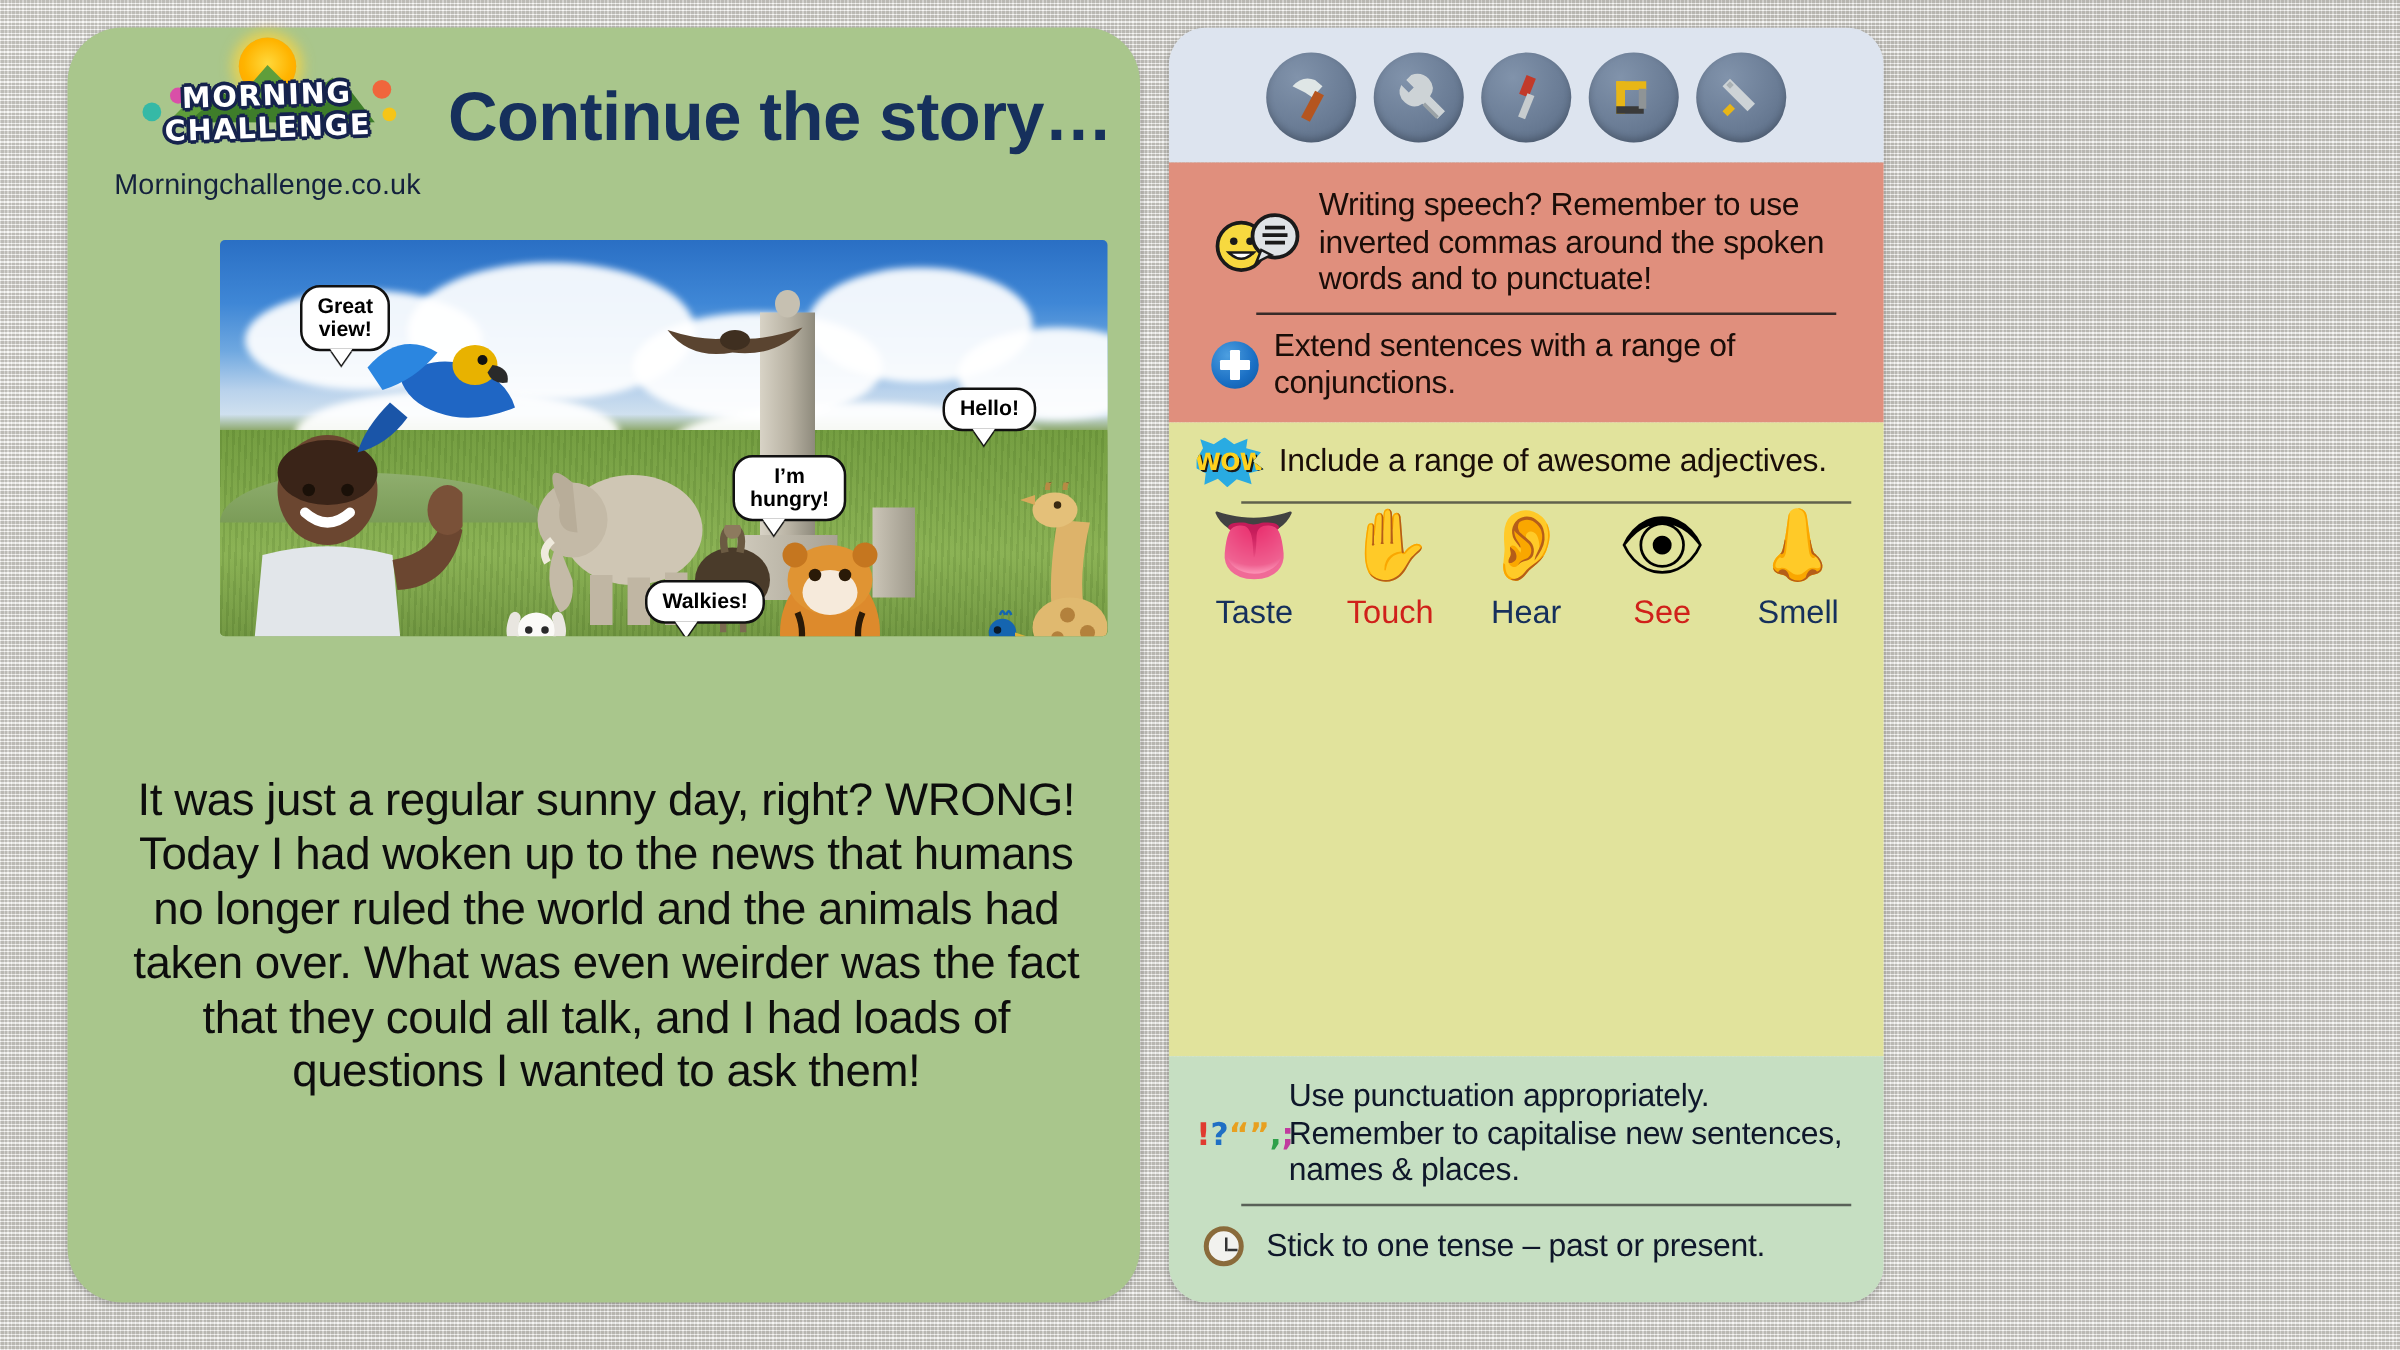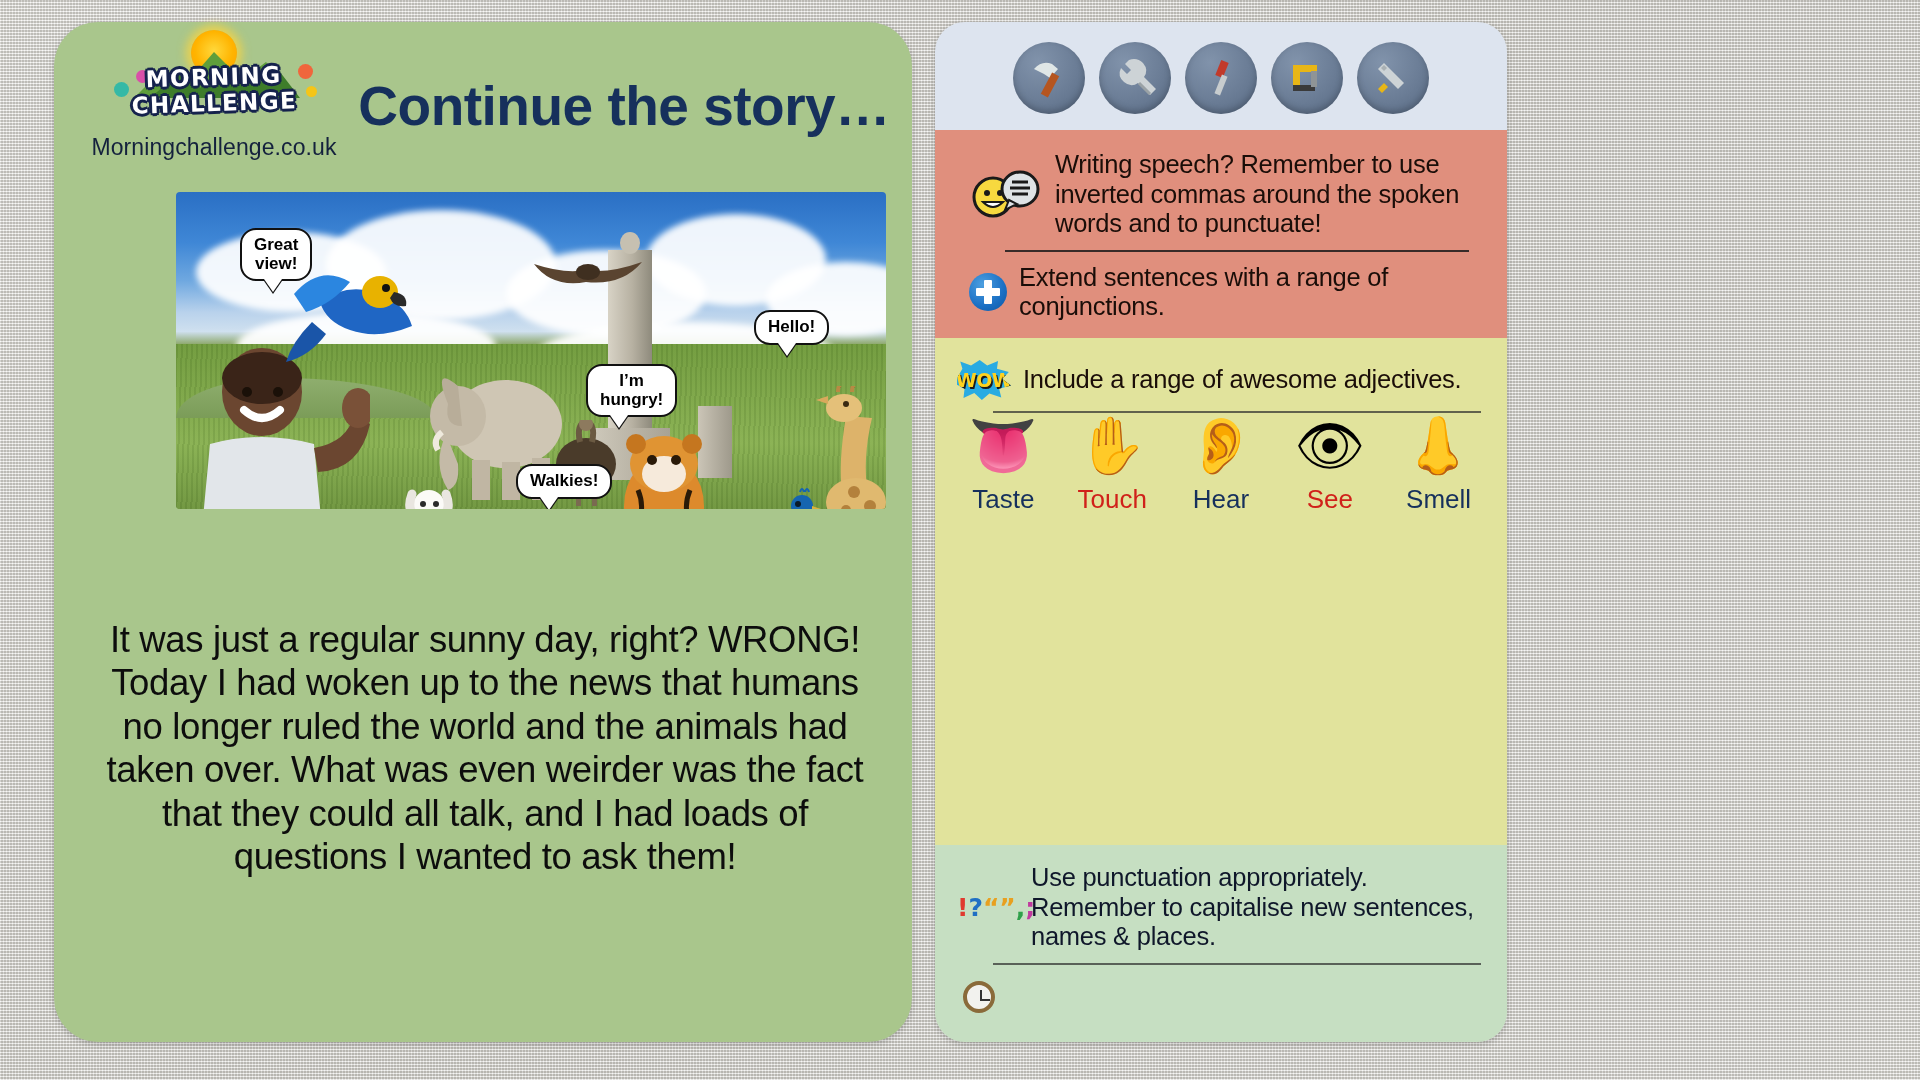--- a/index.html
+++ b/index.html
@@ -67,21 +67,21 @@
     margin-top: 14px;
     font-family: "Liberation Sans", sans-serif;
     font-size: 23px;
     color: #14213d;
     letter-spacing: .1px;
   }
 
   #left-title {
     position: absolute;
     left: 300px;
-    top: 52px;
+    top: 39px;
     width: 540px;
     text-align: center;
     font-family: "Liberation Sans", sans-serif;
     font-weight: bold;
     font-size: 55px;
     color: #16305c;
     letter-spacing: -.5px;
   }
 
   
@@ -191,21 +191,21 @@
     font-family: "Liberation Sans", sans-serif;
     font-weight: bold;
     font-size: 56px;
     color: #3b4758;
     letter-spacing: -1px;
     line-height: 1.05;
   }
 
   .section { padding: 0; }
   #section-speech { background: #e08f7d; flex: 0 0 auto; padding: 14px 12px 10px; }
-  #section-adjectives { background: #e1e39c; flex: 1 1 auto; padding: 16px 0 6px; }
+  #section-adjectives { background: #e1e39c; flex: 1 1 auto; padding: 6px 0 6px; }
   #section-punctuation { background: #c6dfc2; flex: 0 0 auto; padding: 12px 0 16px; }
 
   .tip-row {
     display: flex;
     align-items: center;
     gap: 12px;
     padding: 6px 18px 6px 22px;
   }
   .tip-text {
     font-family: "Liberation Sans", sans-serif;
@@ -570,16 +570,17 @@
     </div>
 
     <div class="divider light"></div>
 
     <div class="tip-row">
       <div class="tip-icon">
         <div id="watch-icon">
           <div id="watch-face"></div>
         </div>
       </div>
+      <div class="tip-text">Stick to one tense – past or present.</div>
     </div>
   </div>
 
 </div>
 
 </body></html>

